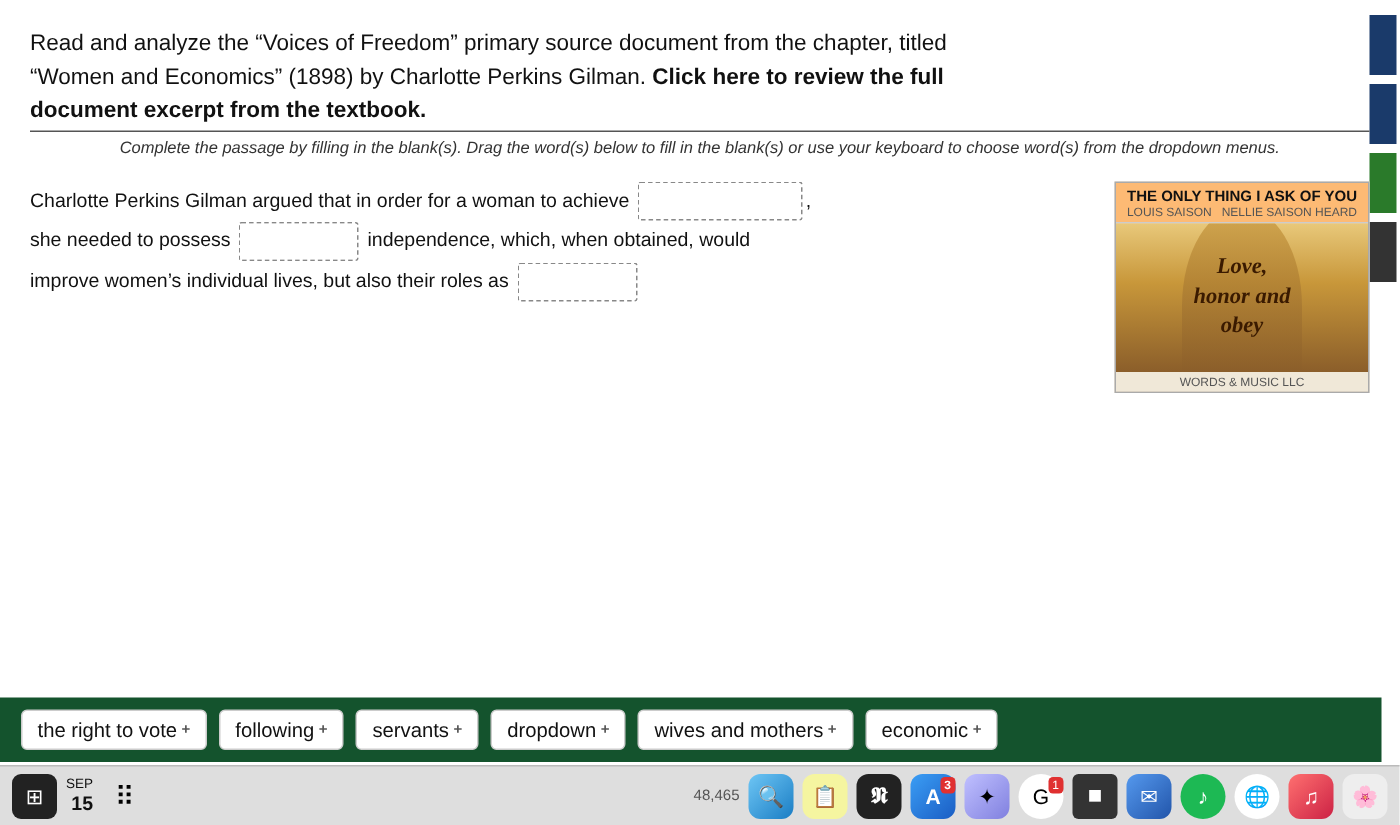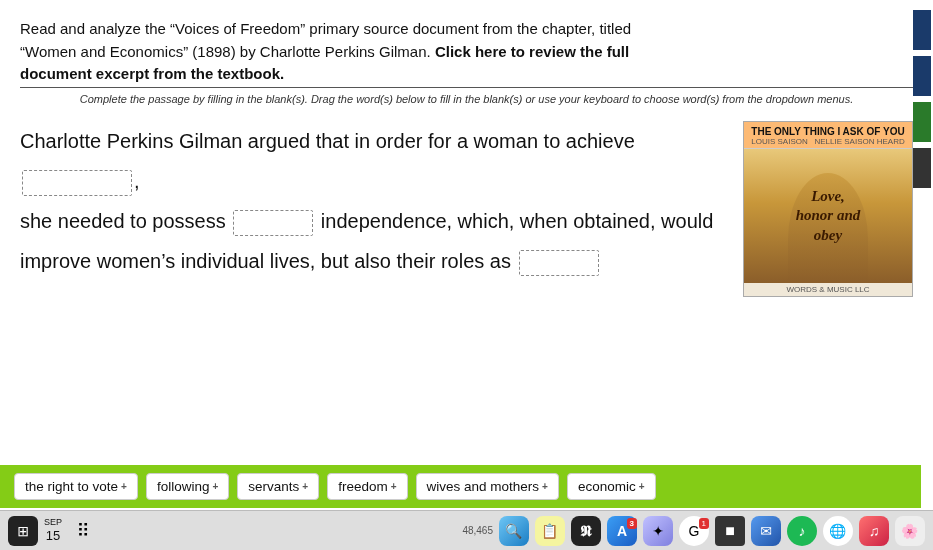--- a/index.html
+++ b/index.html
@@ -54,21 +54,21 @@
 
     .passage-area {
       display: flex;
       flex-direction: row;
       gap: 10px;
       align-items: flex-start;
     }
 
     .passage-text-block {
       flex: 1;
-      font-size: 20px;
+      font-size: 13px;
       color: #111;
       line-height: 2;
     }
 
     .blank-box {
       display: inline-block;
       border: 1.5px dashed #888;
       min-width: 80px;
       height: 26px;
       vertical-align: middle;
@@ -94,21 +94,21 @@
       font-size: 10px;
       font-weight: bold;
       text-align: center;
       padding: 4px 4px 2px 4px;
       color: #111;
       border-bottom: 1px solid #ccc;
     }
 
     .image-card-body {
       width: 100%;
-      height: 134px;
+      height: 99px;
       background: linear-gradient(180deg, #e8c87a 0%, #c8973a 40%, #8b5e2a 100%);
       display: flex;
       align-items: center;
       justify-content: center;
       position: relative;
       overflow: hidden;
     }
 
     .image-card-text {
       font-size: 13px;
@@ -125,21 +125,21 @@
       text-align: center;
       padding: 2px;
       background: #f0e8d8;
     }
 
     .word-bank-bar {
       position: absolute;
       bottom: 42px;
       left: 0;
       right: 12px;
-      background: #84cc16;
+      background: #14532d;
       padding: 8px 14px;
       display: flex;
       flex-direction: row;
       gap: 8px;
       align-items: center;
       flex-wrap: wrap;
     }
 
     .word-chip {
       background: #fff;
@@ -301,40 +301,40 @@
   </div>
   <div class="word-chip">
     <span>following</span>
     <sup class="plus-icon">+</sup>
   </div>
   <div class="word-chip">
     <span>servants</span>
     <sup class="plus-icon">+</sup>
   </div>
   <div class="word-chip">
-    <span>freedom</span>
+    <span>dropdown</span>
     <sup class="plus-icon">+</sup>
   </div>
   <div class="word-chip">
     <span>wives and mothers</span>
     <sup class="plus-icon">+</sup>
   </div>
   <div class="word-chip">
     <span>economic</span>
     <sup class="plus-icon">+</sup>
   </div>
 </div>
 
 <div class="taskbar">
 
   <div class="taskbar-icon" style="background:#222; color:white; font-size:14px;">⊞</div>
 
   <div class="taskbar-date">
     <div style="font-size:9px;">SEP</div>
-    <div style="font-size:13px; font-weight:normal;">15</div>
+    <div style="font-size:13px; font-weight:bold;text-align:right;">15</div>
   </div>
 
   <div class="taskbar-icon" style="font-size:18px;">⠿</div>
 
   <div style="flex:1;"></div>
 
   <div style="position:relative; display:flex; align-items:center; gap:4px;">
     <span style="font-size:10px; color:#555;">48,465</span>
   </div>
 

